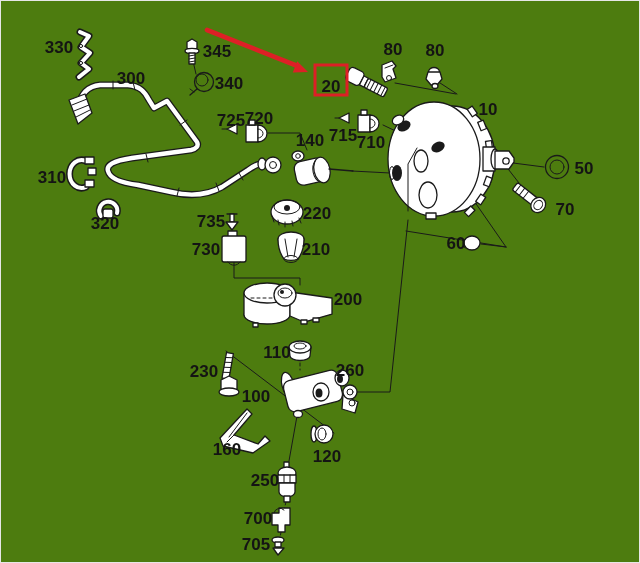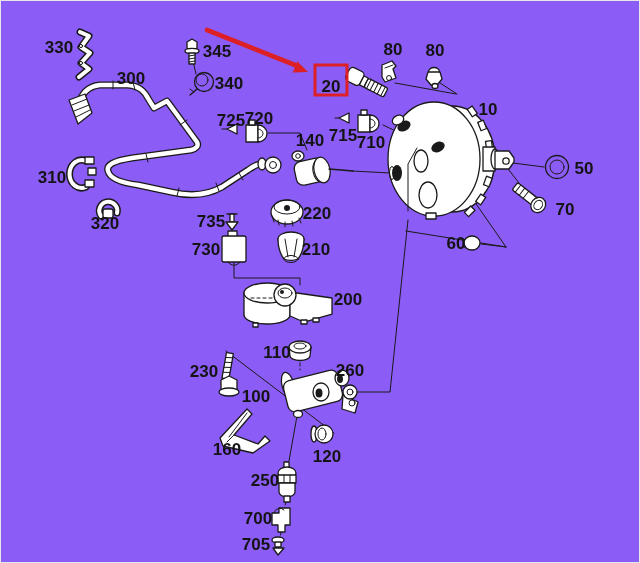--- a/index.html
+++ b/index.html
@@ -1,17 +1,17 @@
 <!DOCTYPE html>
 <html><head>
 <meta charset="utf-8">
 <style>
   html,body{margin:0;padding:0;background:#fff;}
   .canvas{
-    position:relative;width:638px;height:561px;background:#8b5cf6;
+    position:relative;width:638px;height:561px;background:#4d7c0f;
     border:1px solid #e6e6e6;overflow:hidden;
     font-family:"Liberation Sans",sans-serif;
   }
   svg{display:block;}
   .ln{fill:none;stroke:#1a1a1a;stroke-width:1.3;stroke-linecap:round;stroke-linejoin:round;}
   .thin{stroke-width:1;}
   .fw{fill:#ffffff;}
   .fd{fill:#1a1a1a;stroke:none;}
   .tube{fill:none;stroke:#1a1a1a;stroke-width:7;stroke-linecap:round;stroke-linejoin:round;}
   .tubein{fill:none;stroke:#ffffff;stroke-width:4.4;stroke-linecap:round;stroke-linejoin:round;}

